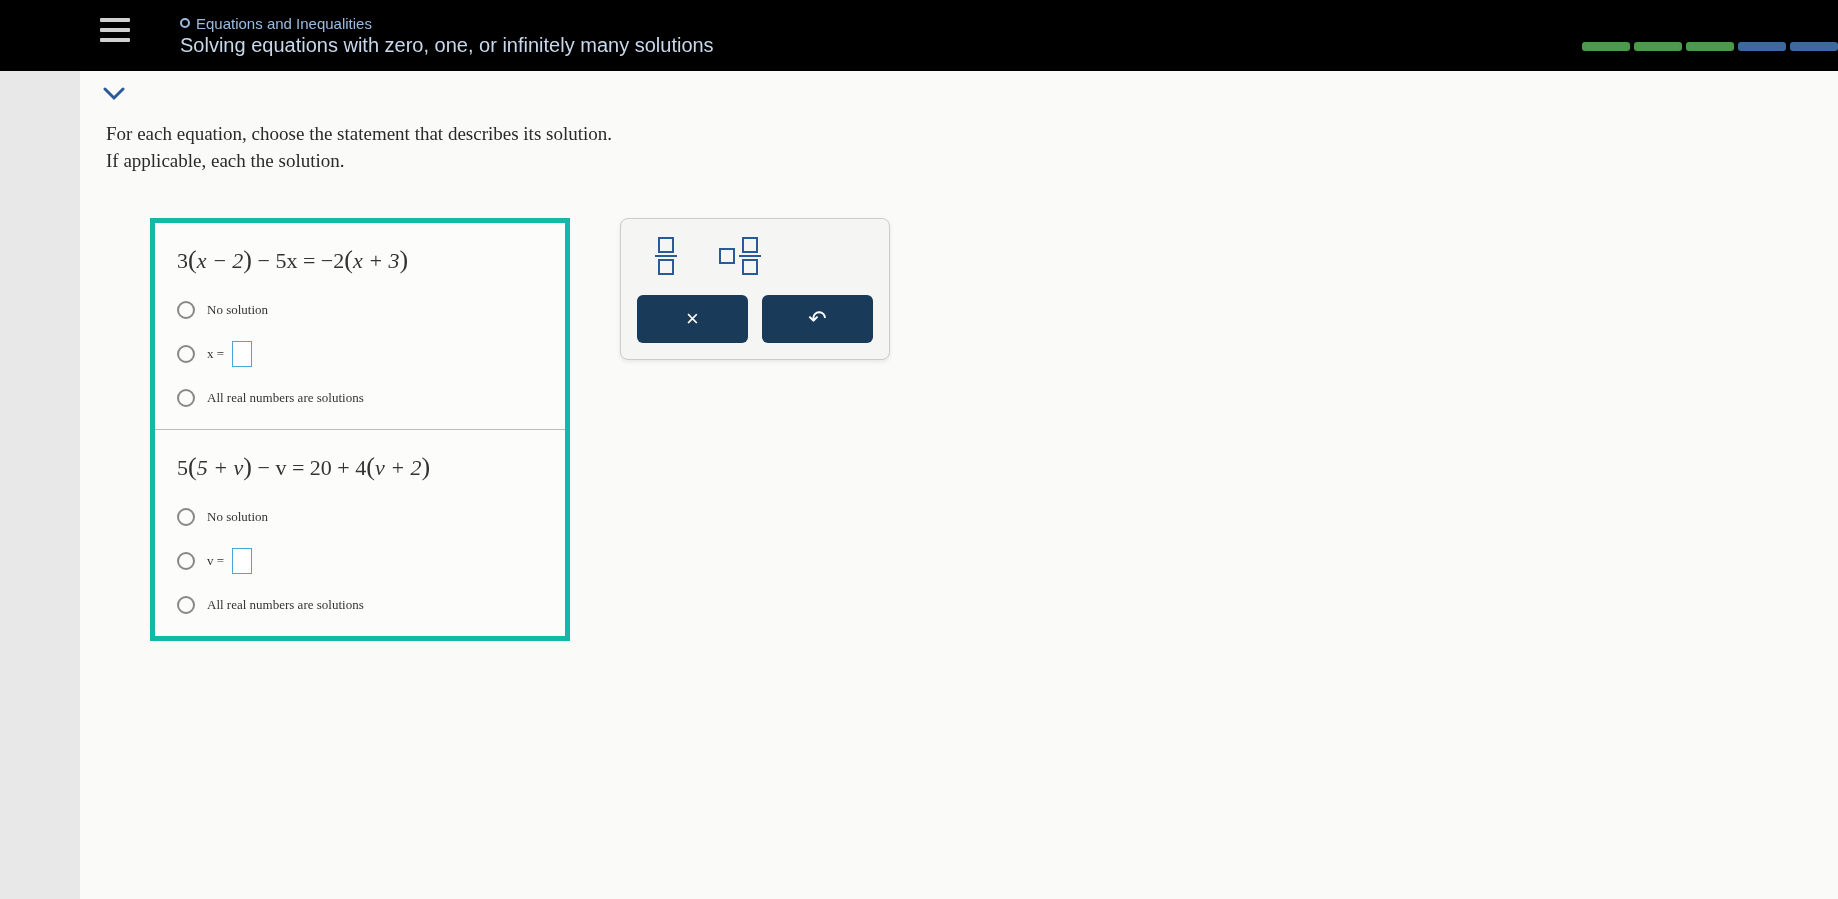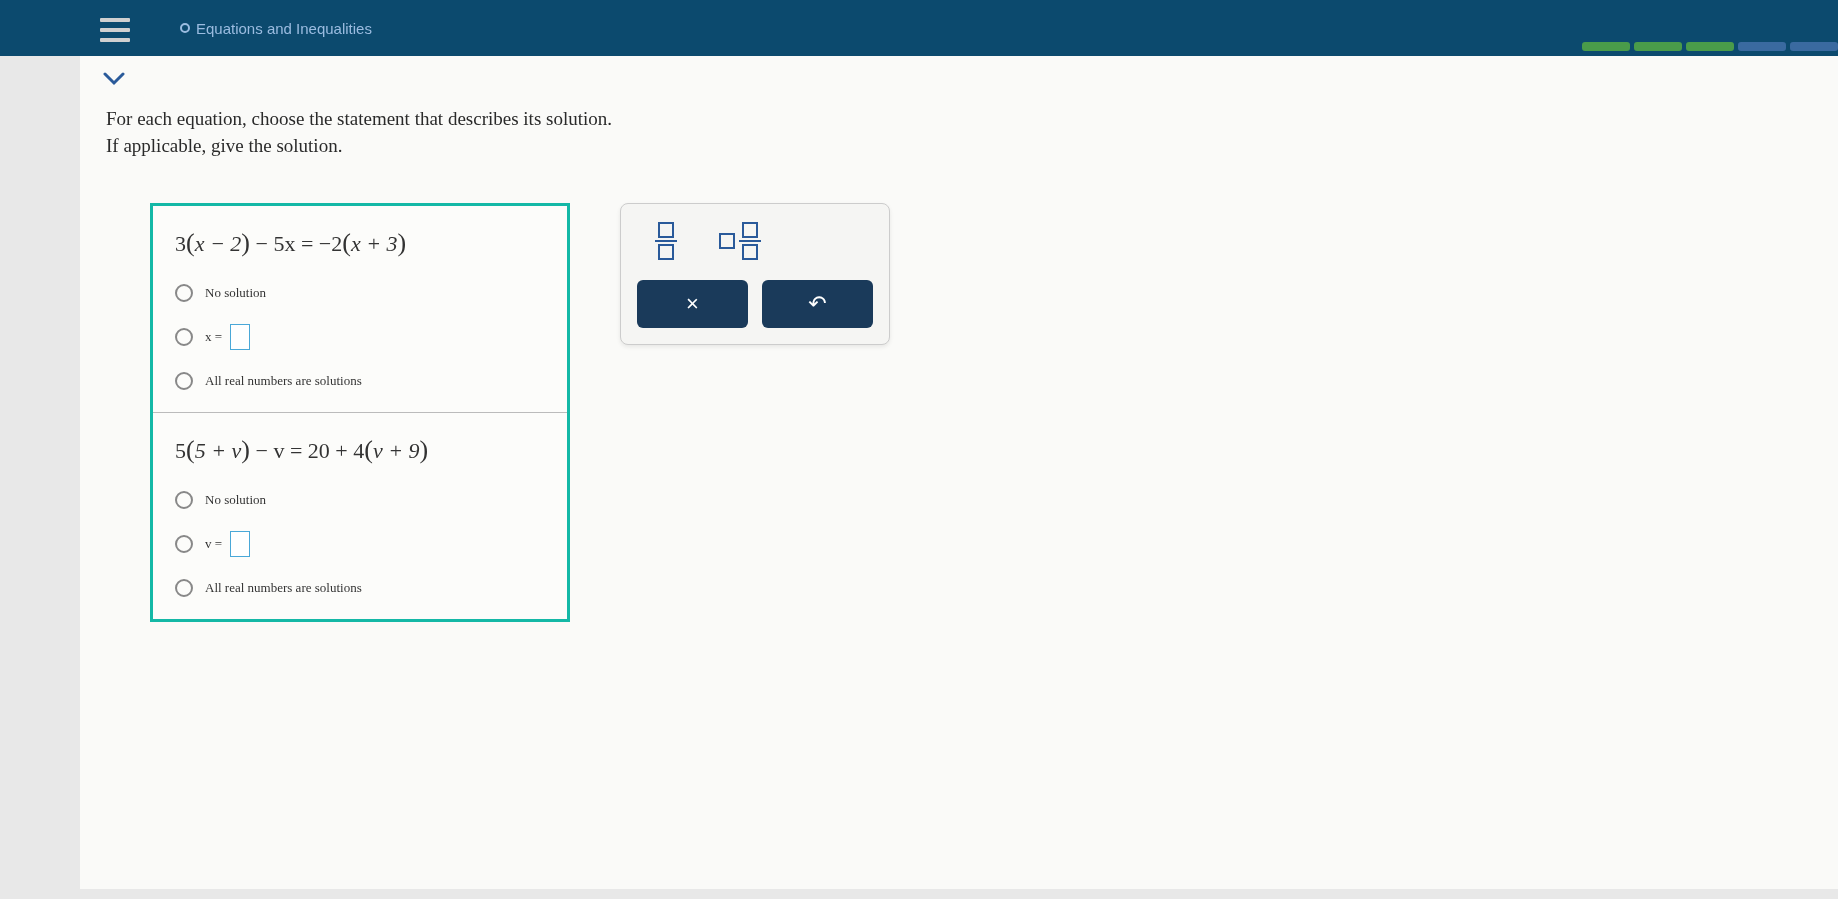--- a/index.html
+++ b/index.html
@@ -5,22 +5,22 @@
     * { margin: 0; padding: 0; box-sizing: border-box; }
     body {
       font-family: Arial, Helvetica, sans-serif;
       background: #e8e8e8;
       width: 1838px;
       height: 899px;
       overflow: hidden;
       position: relative;
     }
     .header {
-      background: #0c4a6e;
-      height: 56px;
+      background: #000000;
+      height: 71px;
       display: flex;
       align-items: center;
       padding-left: 90px;
       position: relative;
     }
     .hamburger {
       position: absolute;
       left: 100px;
       top: 18px;
       width: 30px;
@@ -105,21 +105,21 @@
       line-height: 1.4;
     }
     .main-area {
       display: flex;
       margin-left: 70px;
       margin-top: 44px;
       gap: 50px;
       align-items: flex-start;
     }
     .problem-box {
-      border: 3px solid #14b8a6;
+      border: 5px solid #14b8a6;
       width: 420px;
       background: #fcfcfa;
     }
     .problem-cell {
       padding: 22px 22px 18px 22px;
     }
     .problem-cell + .problem-cell { border-top: 1px solid #bbb; }
     .equation {
       font-family: Georgia, serif;
       font-size: 22px;
@@ -222,40 +222,41 @@
   <div class="hamburger">
     <span></span>
       <span></span>
       <span></span>
   </div>
   <div class="header-text">
     <div class="breadcrumb">
       <span class="breadcrumb-circle"></span>
       <span>Equations and Inequalities</span>
     </div>
+    <div class="lesson-title">Solving equations with zero, one, or infinitely many solutions</div>
   </div>
   <div class="progress-bar">
     <div class="progress-seg green"></div>
     <div class="progress-seg green"></div>
     <div class="progress-seg green"></div>
     <div class="progress-seg gray"></div>
     <div class="progress-seg gray"></div>
   </div>
 </div>
 
 <div class="content-wrap">
   <div class="chevron-down">
     <svg width="22" height="14" viewBox="0 0 22 14">
         <path d="M2 2 L11 11 L20 2" stroke="#2a5a9a" stroke-width="3" fill="none" stroke-linecap="round"></path>
       </svg>
   </div>
 
   <div class="instructions">
     <div>For each equation, choose the statement that describes its solution.</div>
-    <div>If applicable, give the solution.</div>
+    <div>If applicable, each the solution.</div>
   </div>
 
   <div class="main-area">
 
     <div class="problem-box">
 
       <div class="problem-cell">
         <div class="equation">
           <span>3</span><span class="paren">(</span><span class="ital">x − 2</span><span class="paren">)</span><span> − 5x = −2</span><span class="paren">(</span><span class="ital">x + 3</span><span class="paren">)</span>
         </div>
@@ -271,21 +272,21 @@
           </span>
         </div>
         <div class="option">
           <span class="radio"></span>
           <span class="option-label">All real numbers are solutions</span>
         </div>
       </div>
 
       <div class="problem-cell">
         <div class="equation">
-          <span>5</span><span class="paren">(</span><span class="ital">5 + v</span><span class="paren">)</span><span> − v = 20 + 4</span><span class="paren">(</span><span class="ital">v + 9</span><span class="paren">)</span>
+          <span>5</span><span class="paren">(</span><span class="ital">5 + v</span><span class="paren">)</span><span> − v = 20 + 4</span><span class="paren">(</span><span class="ital">v + 2</span><span class="paren">)</span>
         </div>
         <div class="option">
           <span class="radio"></span>
           <span class="option-label">No solution</span>
         </div>
         <div class="option">
           <span class="radio"></span>
           <span class="option-label">
             <span>v =</span>
             <span class="input-box"></span>

